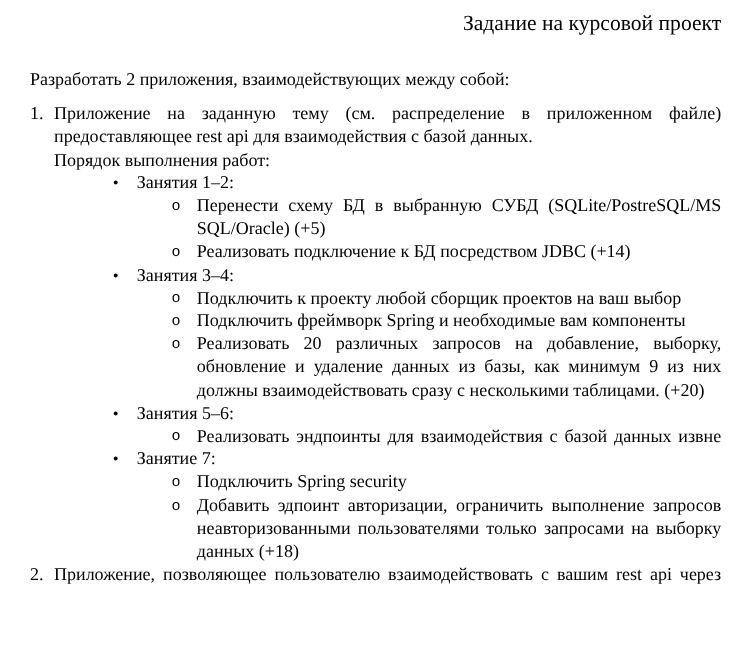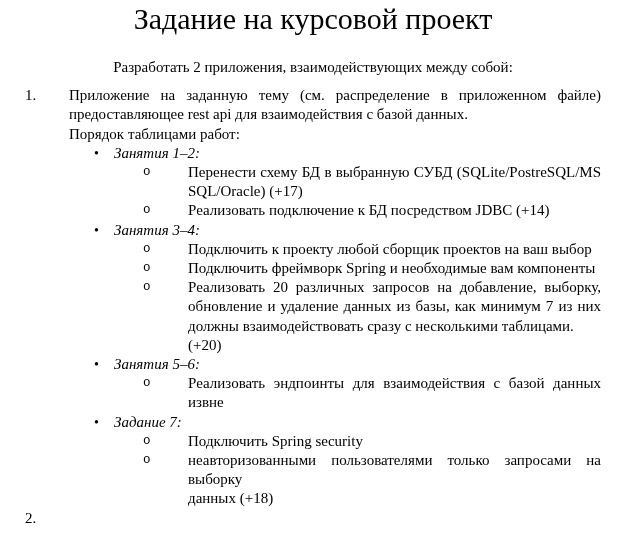--- a/index.html
+++ b/index.html
@@ -5,34 +5,34 @@
   html, body { margin: 0; padding: 0; }
   body {
     width: 626px; height: 542px;
     background: #ffffff; color: #000000;
     font-family: "Liberation Serif", "DejaVu Serif", serif;
     font-size: 15px;
     overflow: hidden;
   }
   .page { padding: 7px 25px 0 25px; width: 576px; }
   .doc-title {
-    font-size: 30px; font-weight: normal;
-    text-align: center; line-height: 24px;
+    font-size: 18px; font-weight: normal;
+    text-align: right; line-height: 24px;
     margin: 0 0 27px 0;
   }
-  .intro { margin: 0; line-height: 19.2px; text-align: center; }
+  .intro { margin: 0; line-height: 19.2px; }
   .numbered-item { display: flex; margin-top: 9px; }
   .numbered-item.second { margin-top: 0; }
   .num { width: 20px; flex: none; line-height: 19.2px; }
   .item-body { flex: 1; min-width: 0; }
-  .line { line-height: 19.2px; margin-left: 24px; }
+  .line { line-height: 19.2px; }
   .stretch { text-align: justify; text-align-last: justify; }
   .b-row { display: flex; margin-left: 49px; }
   .b-marker { width: 20px; flex: none; line-height: 19.2px; font-size: 14px; }
-  .b-text { flex: 1; line-height: 19.2px; font-style: italic; }
+  .b-text { flex: 1; line-height: 19.2px; }
   .s-row { display: flex; margin-left: 98px; }
   .s-marker {
     width: 21px; flex: none; line-height: 19.2px;
     font-family: "Liberation Mono", "DejaVu Sans Mono", monospace;
     font-size: 12.5px;
   }
   .s-text { flex: 1; min-width: 0; font-family: Liberation Serif, serif; }
 </style>
 </head>
 <body>
@@ -41,31 +41,31 @@
 
   <h1 class="doc-title">Задание на курсовой проект</h1>
 
   <p class="intro">Разработать 2 приложения, взаимодействующих между собой:</p>
 
   <div class="numbered-item">
     <div class="num">1.</div>
     <div class="item-body">
       <div class="line stretch">Приложение на заданную тему (см. распределение в приложенном файле)</div>
       <div class="line">предоставляющее rest api для взаимодействия с базой данных.</div>
-      <div class="line">Порядок таблицами работ:</div>
+      <div class="line">Порядок выполнения работ:</div>
 
       <div class="b-row">
         <span class="b-marker">•</span>
         <div class="b-text">Занятия 1–2:</div>
       </div>
       <div class="s-row">
         <span class="s-marker">o</span>
         <div class="s-text">
           <div class="line stretch">Перенести схему БД в выбранную СУБД (SQLite/PostreSQL/MS</div>
-          <div class="line">SQL/Oracle) (+17)</div>
+          <div class="line">SQL/Oracle) (+5)</div>
         </div>
       </div>
       <div class="s-row">
         <span class="s-marker">o</span>
         <div class="s-text">
           <div class="line">Реализовать подключение к БД посредством JDBC (+14)</div>
         </div>
       </div>
 
       <div class="b-row">
@@ -81,56 +81,58 @@
       <div class="s-row">
         <span class="s-marker">o</span>
         <div class="s-text">
           <div class="line">Подключить фреймворк Spring и необходимые вам компоненты</div>
         </div>
       </div>
       <div class="s-row">
         <span class="s-marker">o</span>
         <div class="s-text">
           <div class="line stretch">Реализовать 20 различных запросов на добавление, выборку,</div>
-          <div class="line stretch">обновление и удаление данных из базы, как минимум 7 из них</div>
+          <div class="line stretch">обновление и удаление данных из базы, как минимум 9 из них</div>
           <div class="line">должны взаимодействовать сразу с несколькими таблицами. (+20)</div>
         </div>
       </div>
 
       <div class="b-row">
         <span class="b-marker">•</span>
         <div class="b-text">Занятия 5–6:</div>
       </div>
       <div class="s-row">
         <span class="s-marker">o</span>
         <div class="s-text">
           <div class="line stretch">Реализовать эндпоинты для взаимодействия с базой данных извне</div>
         </div>
       </div>
 
       <div class="b-row">
         <span class="b-marker">•</span>
-        <div class="b-text">Задание 7:</div>
+        <div class="b-text">Занятие 7:</div>
       </div>
       <div class="s-row">
         <span class="s-marker">o</span>
         <div class="s-text">
           <div class="line">Подключить Spring security</div>
         </div>
       </div>
       <div class="s-row">
         <span class="s-marker">o</span>
         <div class="s-text">
+          <div class="line stretch">Добавить эдпоинт авторизации, ограничить выполнение запросов</div>
           <div class="line stretch">неавторизованными пользователями только запросами на выборку</div>
           <div class="line">данных (+18)</div>
         </div>
       </div>
 
     </div>
   </div>
 
   <div class="numbered-item second">
     <div class="num">2.</div>
     <div class="item-body">
+      <div class="line stretch">Приложение, позволяющее пользователю взаимодействовать с вашим rest api через</div>
     </div>
   </div>
 
 </div>
 
 </body></html>

